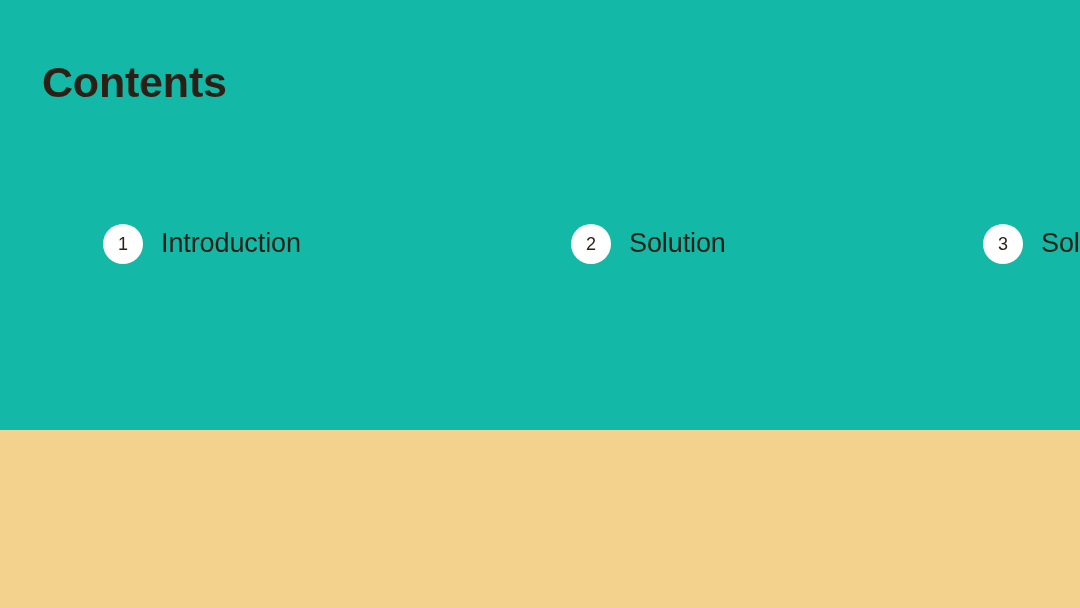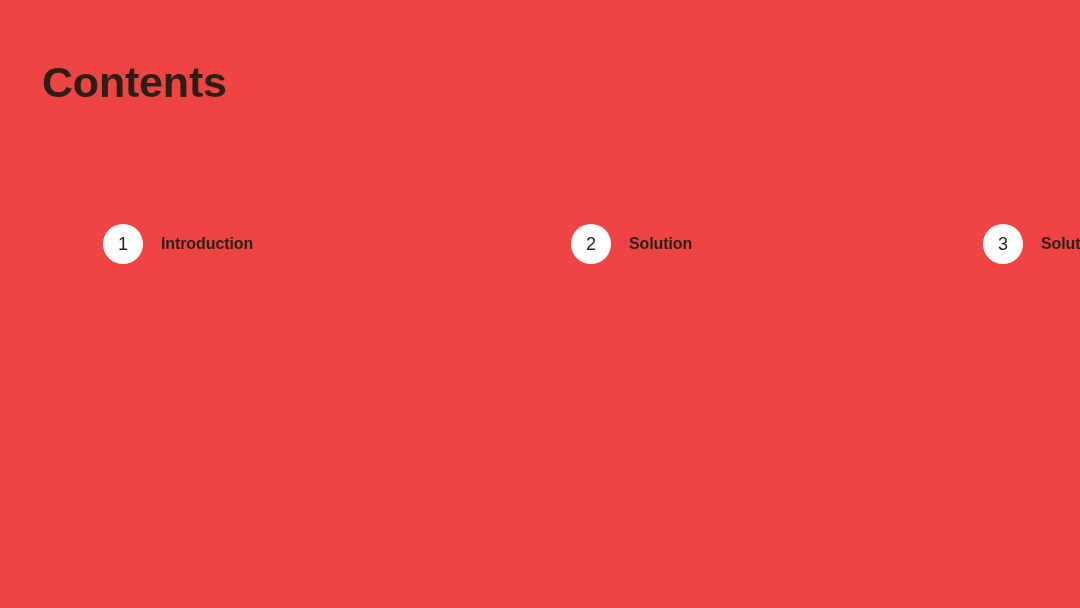--- a/index.html
+++ b/index.html
@@ -12,22 +12,22 @@
     height: 608px;
     overflow: hidden;
     background: #f2d28d;
     font-family: "Liberation Sans", "DejaVu Sans", sans-serif;
     -webkit-font-smoothing: antialiased;
   }
 
   #slide {
     position: relative;
     width: 1080px;
-    height: 608px;
-    background: #ef4444;
+    height: 430px;
+    background: #14b8a6;
     box-sizing: border-box;
   }
 
   
   #page-title {
     position: absolute;
     left: 42px;
     top: 29px;
     font-size: 43px;
     font-weight: 700;
@@ -66,22 +66,22 @@
     display: flex;
     align-items: center;
     justify-content: center;
     font-size: 18px;
     font-weight: 500;
     color: #2b1f16;
     line-height: 1;
   }
 
   .item-label {
-    font-size: 16px;
-    font-weight: 700;
+    font-size: 27px;
+    font-weight: 400;
     color: #2b1f16;
     line-height: 1.1;
     white-space: nowrap;
     letter-spacing: -0.1px;
   }
 </style>
 </head>
 <body>
 
 <div id="slide">

